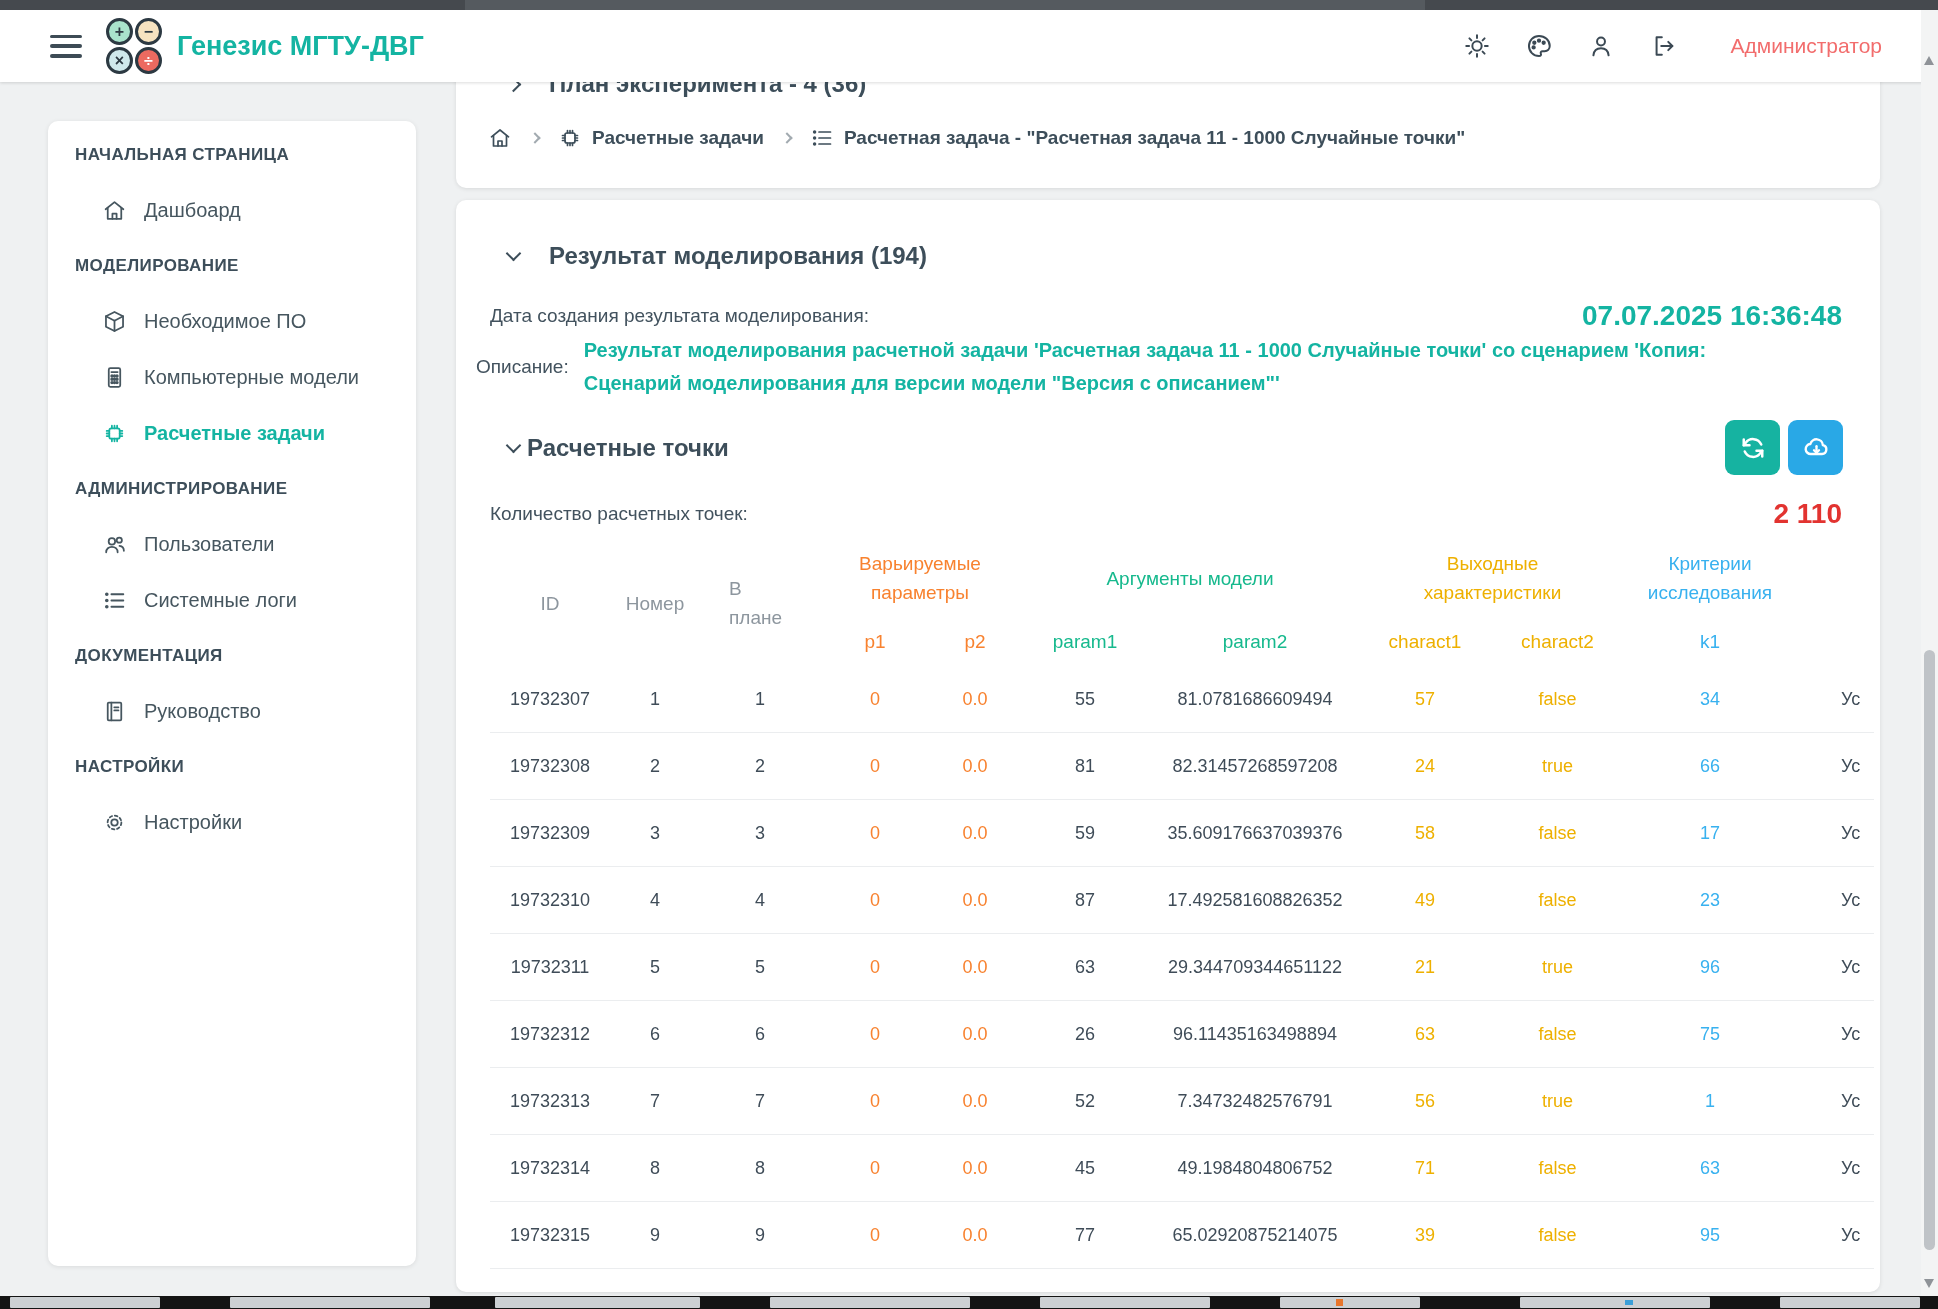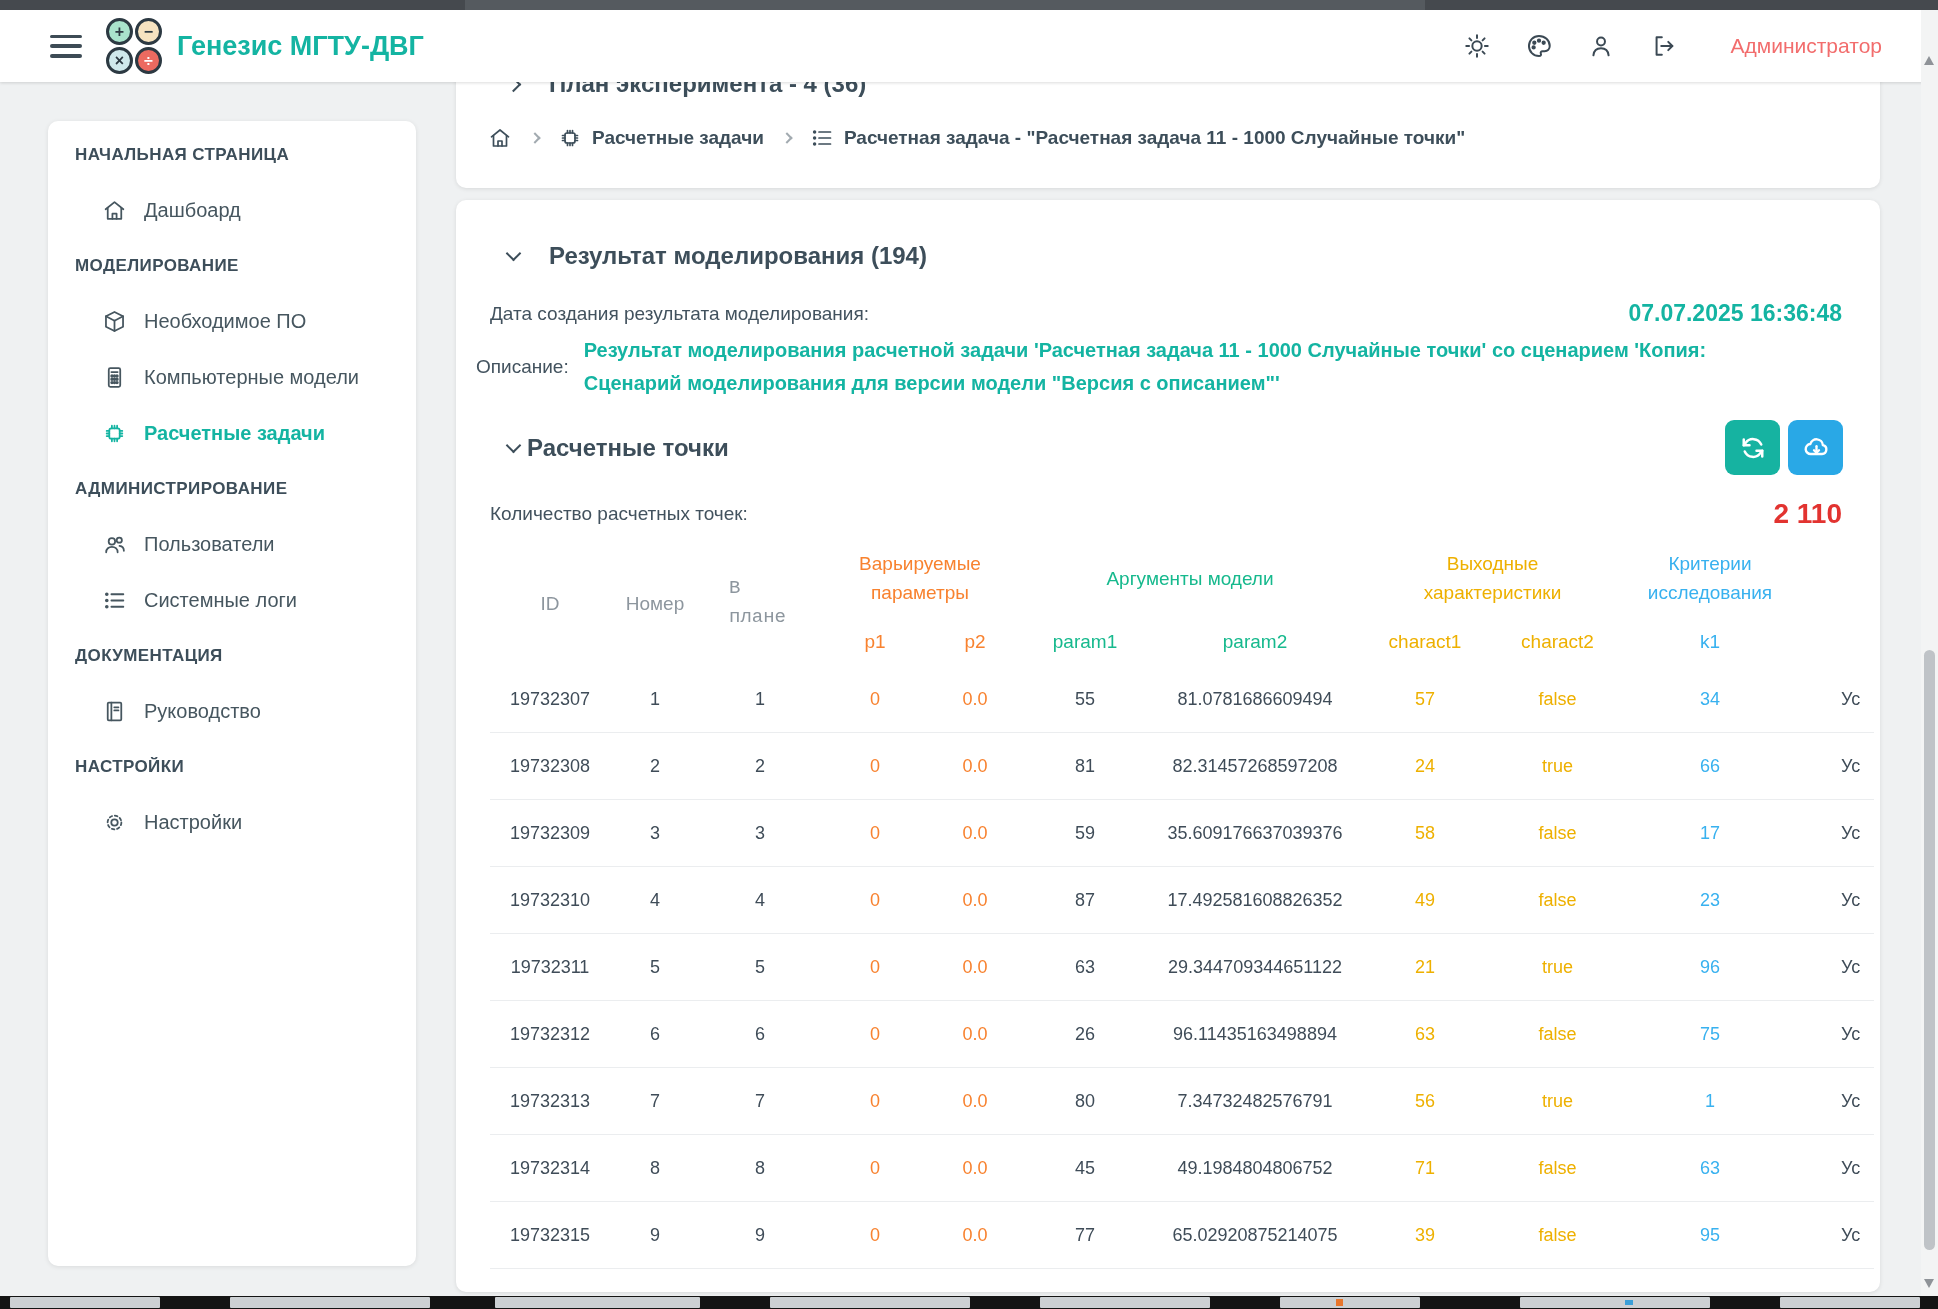--- a/index.html
+++ b/index.html
@@ -70,21 +70,21 @@
   .main-card { position:absolute; left:456px; top:200px; width:1424px; height:1092px; background:#fff;
                border-radius:10px; box-shadow:0 1px 4px rgba(0,0,0,.1); z-index:2; overflow:hidden;padding-left:39px; }
   .sec-head { position:absolute; display:flex; align-items:center; gap:30px;
               color:#3d4e5a; font-weight:bold; font-size:24px; }
   .sec-head .chev { cursor:pointer; }
   .head-results { left:52px; top:42px; }
   .head-points  { left:52px; top:234px;gap:8px; }
 
   .date-row { position:absolute; left:34px; top:100px; width:1352px; display:flex; align-items:center; }
   .lbl { color:#42525e; font-size:19px; }
-  .date-val { margin-left:auto; color:#14b4a2; font-weight:bold; font-size:23px; }
+  .date-val { margin-left:auto; color:#14b4a2; font-weight:bold; font-size:28px; }
   .desc-row { position:absolute; left:20px; top:134px; width:1360px; display:flex; align-items:center; gap:15px; }
   .desc-text { color:#14b4a2; font-weight:bold; font-size:20px; line-height:33px; width:1190px; }
 
   .action-btns { position:absolute; right:37px; top:220px; display:flex; gap:8px; }
   .act-btn { width:55px; height:55px; border:none; border-radius:9px; display:flex; align-items:center; justify-content:center; cursor:pointer; color:#fff; }
   .act-btn svg { width:30px; height:30px; }
   .btn-refresh { background:#16b3a1; }
   .btn-download { background:#29a8e6; }
 
   .count-row { position:absolute; left:34px; top:298px; width:1352px; display:flex; align-items:center; }
@@ -354,21 +354,21 @@
     </div>
 
     <div class="table-wrap">
       <div class="t-head" id="table-head">
           <div class="hcell plain" style="grid-area: 1 / 1 / 3;">
             <span>ID</span>
           </div>
           <div class="hcell plain" style="grid-area: 1 / 2 / 3;">
             <span>Номер</span>
           </div>
-          <div class="hcell plain narrow" style="grid-area: 1 / 3 / 3; font-family: Liberation Mono, monospace;">
+          <div class="hcell plain narrow" style="grid-area: 1 / 3 / 3;">
             <span>В плане</span>
           </div>
           <div class="hcell c-green" style="grid-area: 1 / 6 / auto / span 2;">
             <span>Аргументы модели</span>
           </div>
           <div class="hcell c-orange wrap-sm" style="grid-area: 1 / 4 / auto / span 2;">
             <span>Варьируемые параметры</span>
           </div>
           <div class="hcell c-amber wrap-sm" style="grid-area: 1 / 8 / auto / span 2;">
             <span>Выходные характеристики</span>
@@ -462,21 +462,21 @@
             <div class="c-amber">false</div>
             <div class="c-blue">75</div>
             <div class="c-dark status-cell">Ус</div>
           </div>
           <div class="t-row">
             <div class="c-dark">19732313</div>
             <div class="c-dark">7</div>
             <div class="c-dark">7</div>
             <div class="c-orange">0</div>
             <div class="c-orange">0.0</div>
-            <div class="c-dark">80</div>
+            <div class="c-dark">52</div>
             <div class="c-dark">7.34732482576791</div>
             <div class="c-amber">56</div>
             <div class="c-amber">true</div>
             <div class="c-blue">1</div>
             <div class="c-dark status-cell">Ус</div>
           </div>
           <div class="t-row">
             <div class="c-dark">19732314</div>
             <div class="c-dark">8</div>
             <div class="c-dark">8</div>

